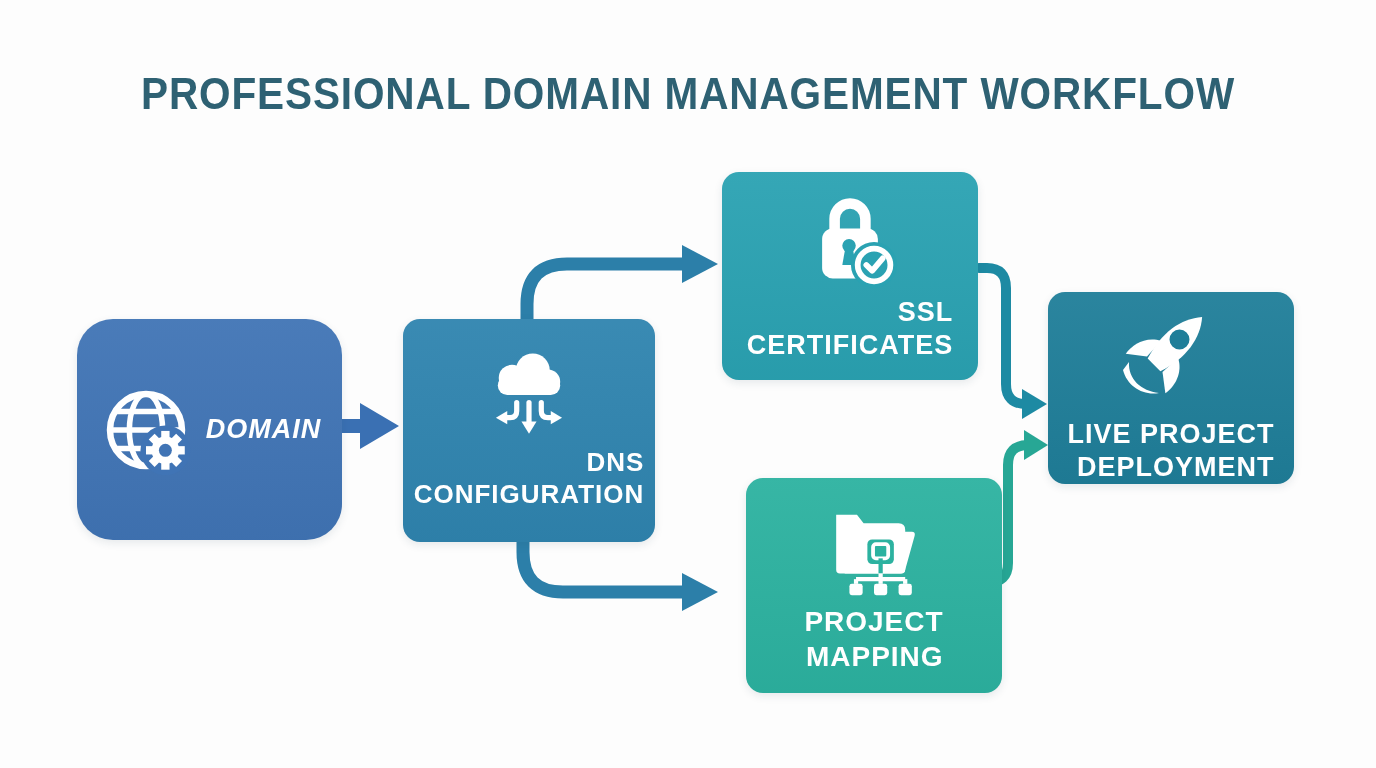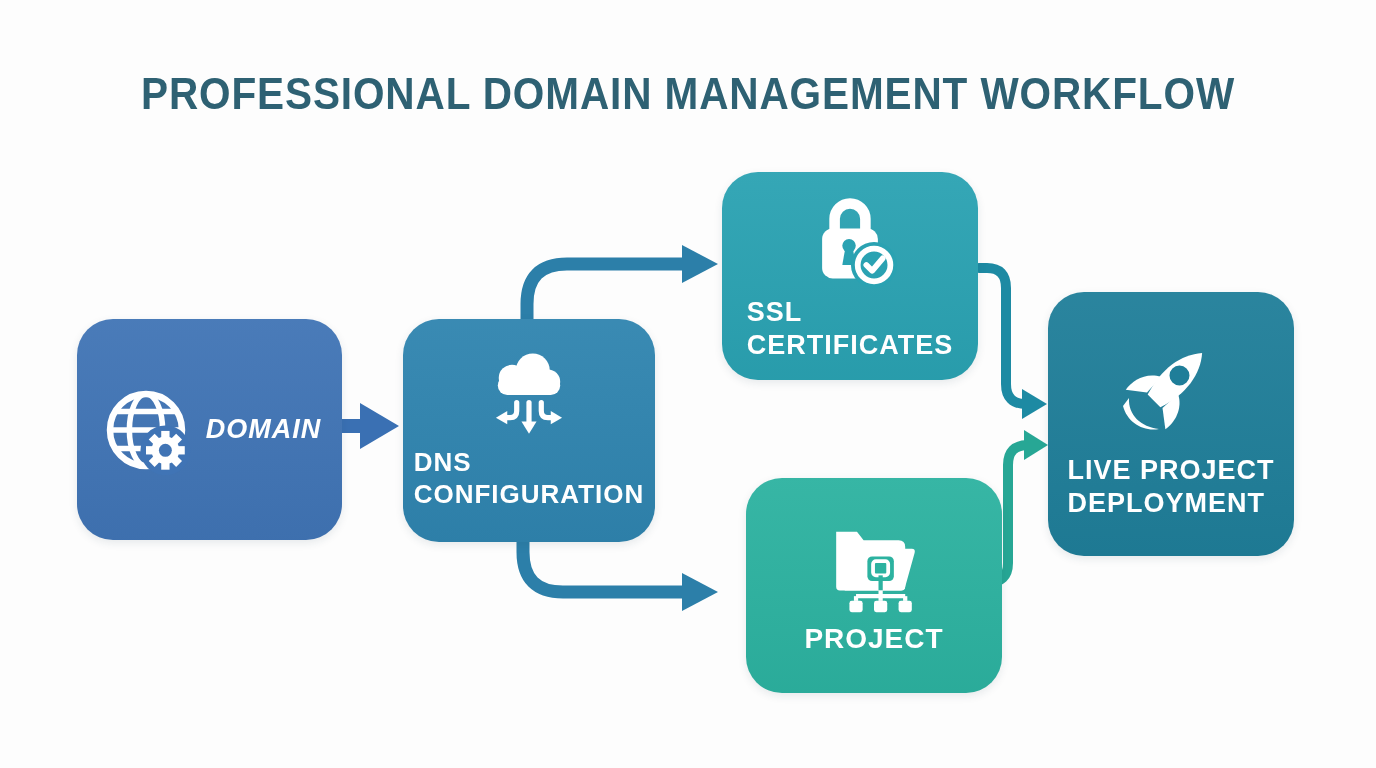--- a/index.html
+++ b/index.html
@@ -15,30 +15,30 @@
   }
   svg.edges{position:absolute;left:0;top:0;pointer-events:none;}
   .node{
     position:absolute;border-radius:36px;color:#ffffff;
     display:flex;align-items:center;justify-content:center;
     box-shadow:0 3px 8px rgba(30,60,80,0.10);
     background-image:linear-gradient(rgba(255,255,255,0.05), rgba(0,0,0,0.04));
   }
   .node .label{font-weight:bold;letter-spacing:1px;line-height:1.22;}
   .node .label span{display:block;}
-  .node-col{flex-direction:column;text-align:left;}
+  .node-col{flex-direction:column;text-align:right;border-radius:17px;}
   #node-registry{left:77px;top:319px;width:253px;height:221px;gap:12px;padding:0 6px;}
   #node-registry .label{font-size:27px;text-align:left;font-style:italic;}
   #node-dns{left:403px;top:319px;width:252px;height:223px;gap:8px;}
   #node-dns .label{font-size:26px;}
   #node-ssl{left:722px;top:172px;width:256px;height:208px;gap:6px;}
   #node-ssl .label{font-size:27px;}
   #node-pm{left:746px;top:478px;width:256px;height:215px;gap:8px;}
   #node-pm .label{font-size:28px;}
-  #node-live{left:1048px;top:292px;width:246px;height:264px;gap:14px;}
+  #node-live{left:1048px;top:292px;width:246px;height:192px;gap:14px;}
   #node-live .label{font-size:27px;}
   .icon{display:block;}
 </style>
 </head>
 <body>
 
 <div class="canvas">
 
   <h1 class="title" style="color: rgb(46, 97, 115);">PROFESSIONAL DOMAIN MANAGEMENT WORKFLOW</h1>
 
@@ -156,20 +156,21 @@
       <line x1="-19" y1="34" x2="33" y2="34" stroke="#ffffff" stroke-width="4.5"></line>
       <line x1="-19" y1="34" x2="-19" y2="39" stroke="#ffffff" stroke-width="4.5"></line>
       <line x1="7" y1="34" x2="7" y2="39" stroke="#ffffff" stroke-width="4.5"></line>
       <line x1="33" y1="34" x2="33" y2="39" stroke="#ffffff" stroke-width="4.5"></line>
       <rect x="-26" y="39" width="14" height="12" rx="2.5" fill="#ffffff"></rect>
       <rect x="0" y="39" width="14" height="12" rx="2.5" fill="#ffffff"></rect>
       <rect x="26" y="39" width="14" height="12" rx="2.5" fill="#ffffff"></rect>
     </svg>
     <div class="label">
       <span>PROJECT</span>
+      <span>MAPPING</span>
     </div>
   </div>
 
   <div class="node node-col" id="node-live" style="background-color: rgb(31, 126, 153);">
     <svg class="icon" width="112" height="112" viewBox="-56 -56 112 112">
       <g transform="rotate(45)">
         <path d="M0,-44 C14,-28 18,-4 9,24 L-9,24 C-18,-4 -14,-28 0,-44 Z" fill="#ffffff"></path>
         <circle cx="0" cy="-12" r="10" fill="#1f7e99"></circle>
         <path d="M-12,2 C-26,9 -30,25 -28,36 L-11,23 Z" fill="#ffffff"></path>
         <path d="M12,2 C26,9 30,25 28,36 L11,23 Z" fill="#ffffff"></path>

